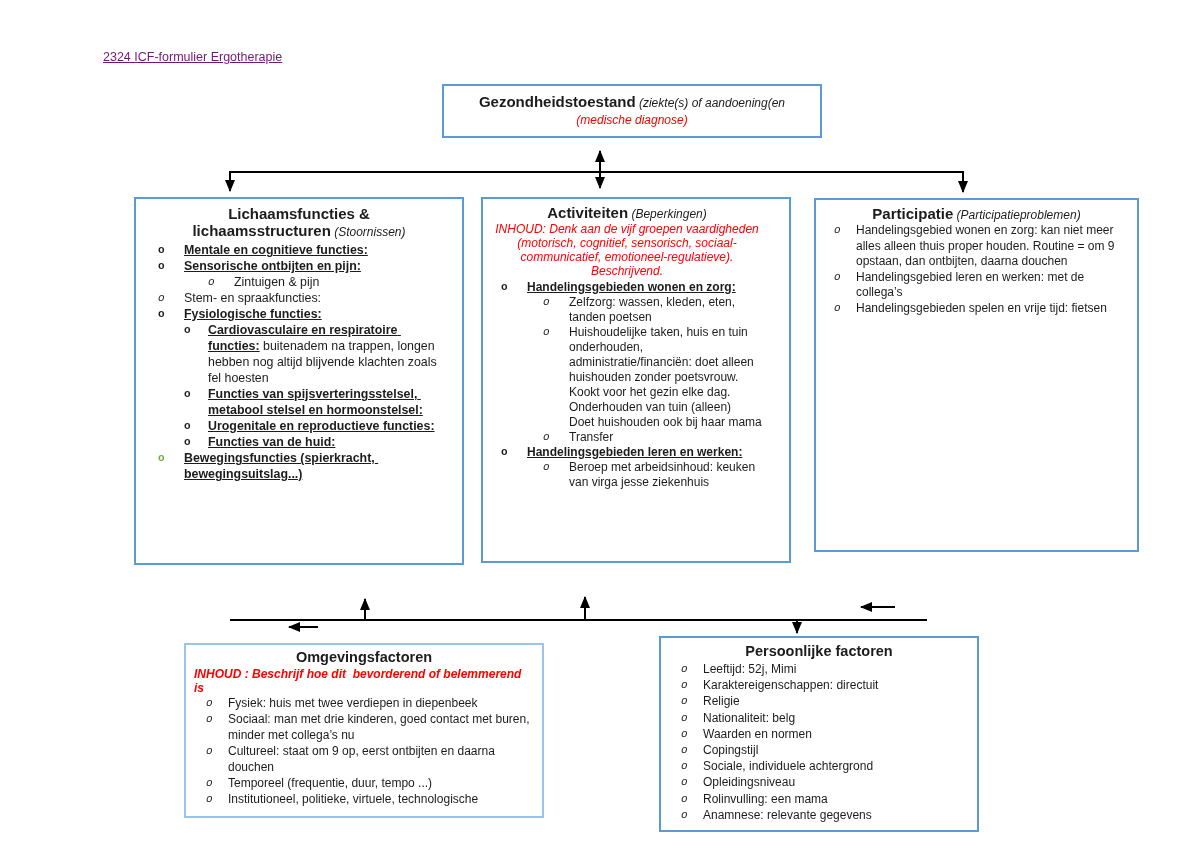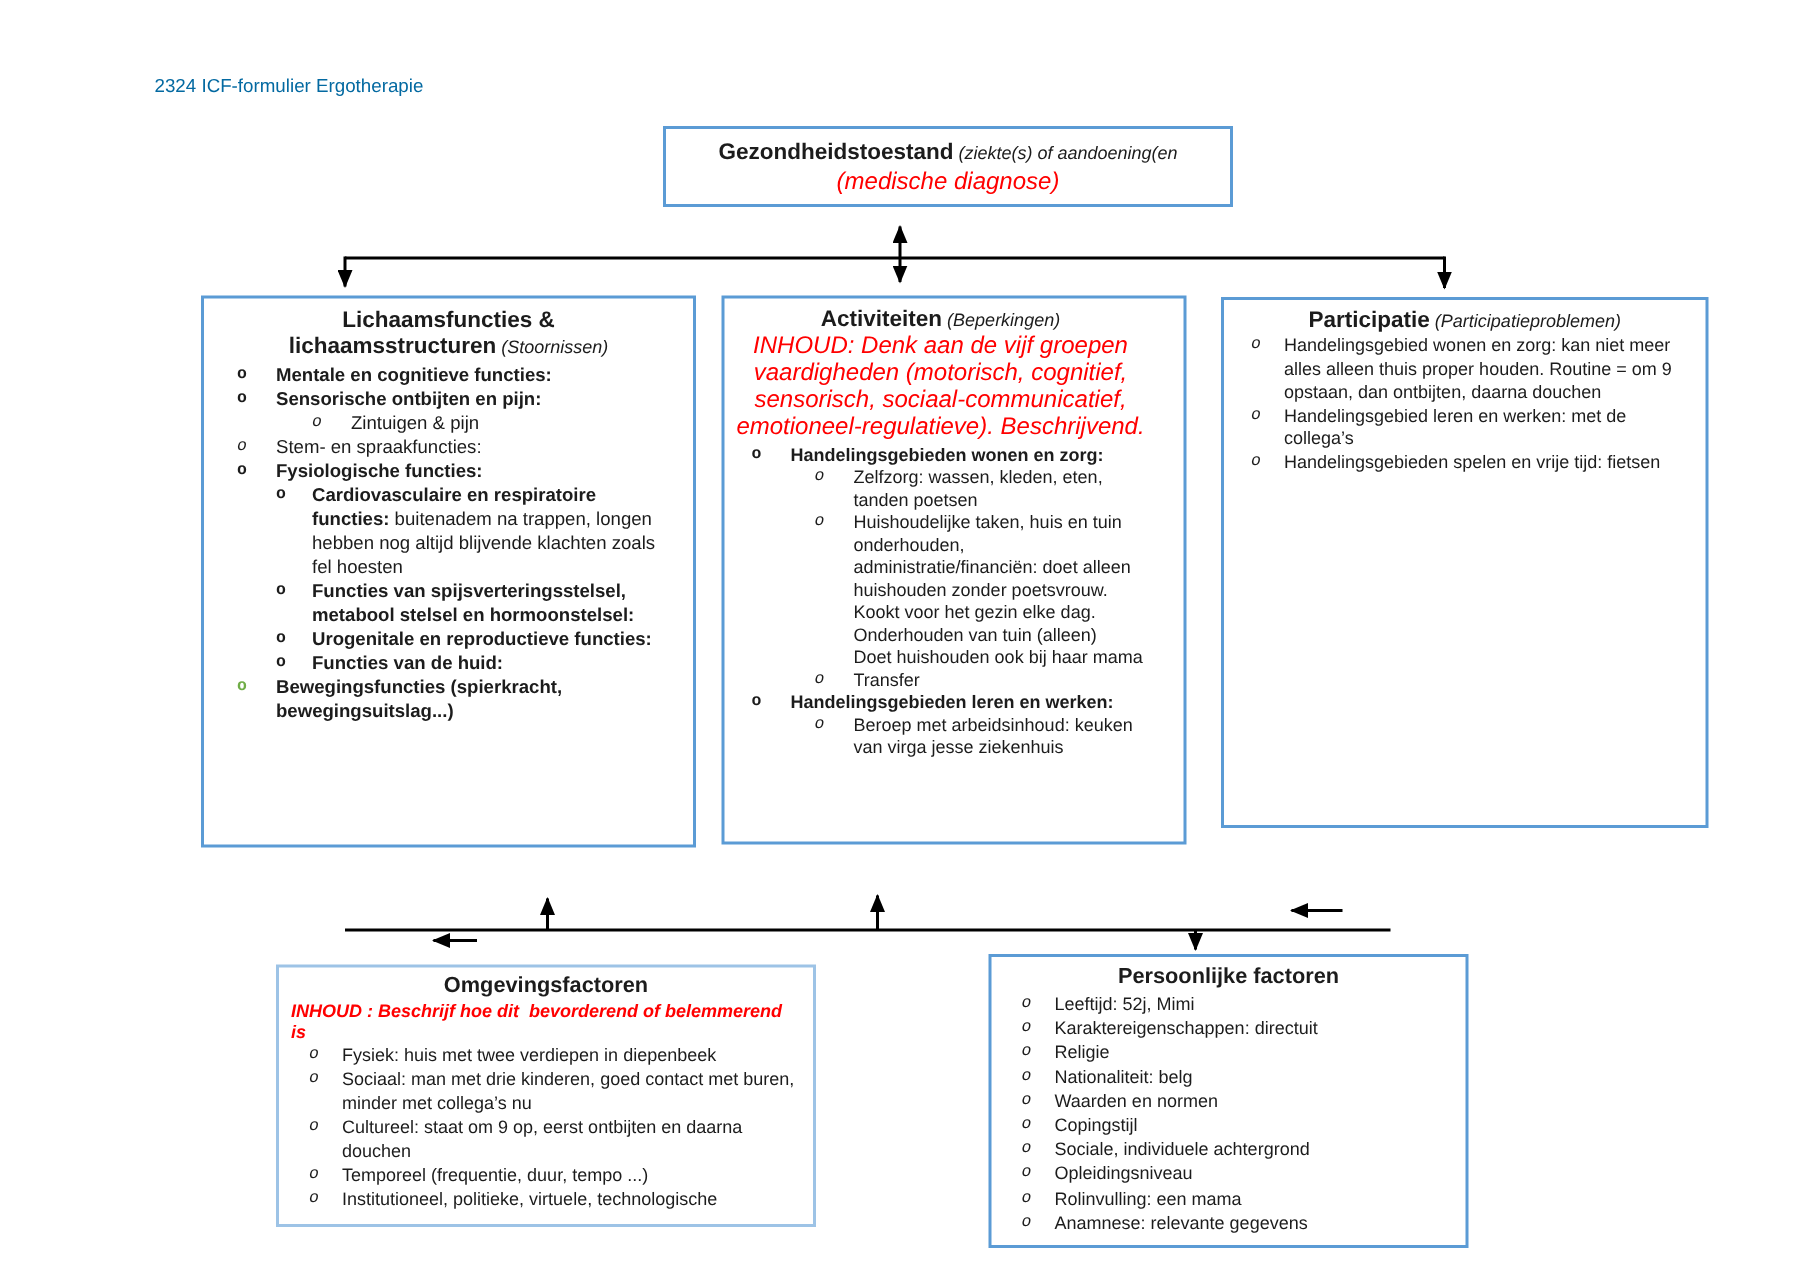--- a/index.html
+++ b/index.html
@@ -1,37 +1,37 @@
 <!DOCTYPE html>
 <html><head>
 <meta charset="utf-8">
 <style>
   html,body{margin:0;padding:0;background:#ffffff;}
   #page{
     position:relative;width:1200px;height:849px;background:#fff;overflow:hidden;
     font-family:"Liberation Sans","DejaVu Sans",sans-serif;color:#1c1c1c;
   }
-  #doc-header{position:absolute;left:103px;top:50px;font-size:12.5px;color:#0369a1;}
+  #doc-header{position:absolute;left:103px;top:50px;font-size:12.5px;color:#701a75;text-decoration:underline;}
   .box{position:absolute;border:2px solid #5B9BD5;background:#fff;box-sizing:border-box;overflow:hidden;margin-left:34px;}
   .box-light{border-color:#9DC3E6;}
   .ctr{text-align:center;}
   .bt{font-weight:bold;font-size:15px;}
   .bt-sm{font-weight:bold;font-size:14.5px;text-align:center;}
   .it{font-style:italic;font-size:12px;}
-  .red-it{color:#FF0000;font-style:italic;font-size:16px;white-space:pre-wrap;}
+  .red-it{color:#FF0000;font-style:italic;font-size:12px;white-space:pre-wrap;}
   .red-it-b{color:#FF0000;font-style:italic;font-weight:bold;font-size:12px;white-space:pre-wrap;}
 
   
   .li{position:relative;font-size:12px;}
   .li .bullet{position:absolute;font-family:"Liberation Mono","DejaVu Sans Mono",monospace;font-size:11px;}
   .li .bullet.italic{font-style:italic;}
   .li .bullet.bold{font-weight:bold;font-style:normal;}
   .li .bullet.green{font-weight:bold;color:#70AD47;font-style:normal;}
   .li .txt{white-space:pre-wrap;}
-  .li .b{font-weight:bold;}
+  .li .b{font-weight:bold;text-decoration:underline;}
   .lv1{padding-left:38px;}  .lv1 .bullet{left:12px;}
   .lv2{padding-left:62px;}  .lv2 .bullet{left:38px;}
   .lv2d{padding-left:88px;} .lv2d .bullet{left:62px;}
 
   
   #box-top{left:408px;top:84px;width:380px;height:54px;padding-top:7px;}
   #box-lichaams{left:100px;top:197px;width:330px;height:368px;padding:6px 10px;}
   #box-lichaams .li{line-height:16px;font-size:12.4px;}
   #box-activiteiten{left:447px;top:197px;width:310px;height:366px;padding:5px 24px 0 6px;}
   #box-activiteiten .li{line-height:15px;}

